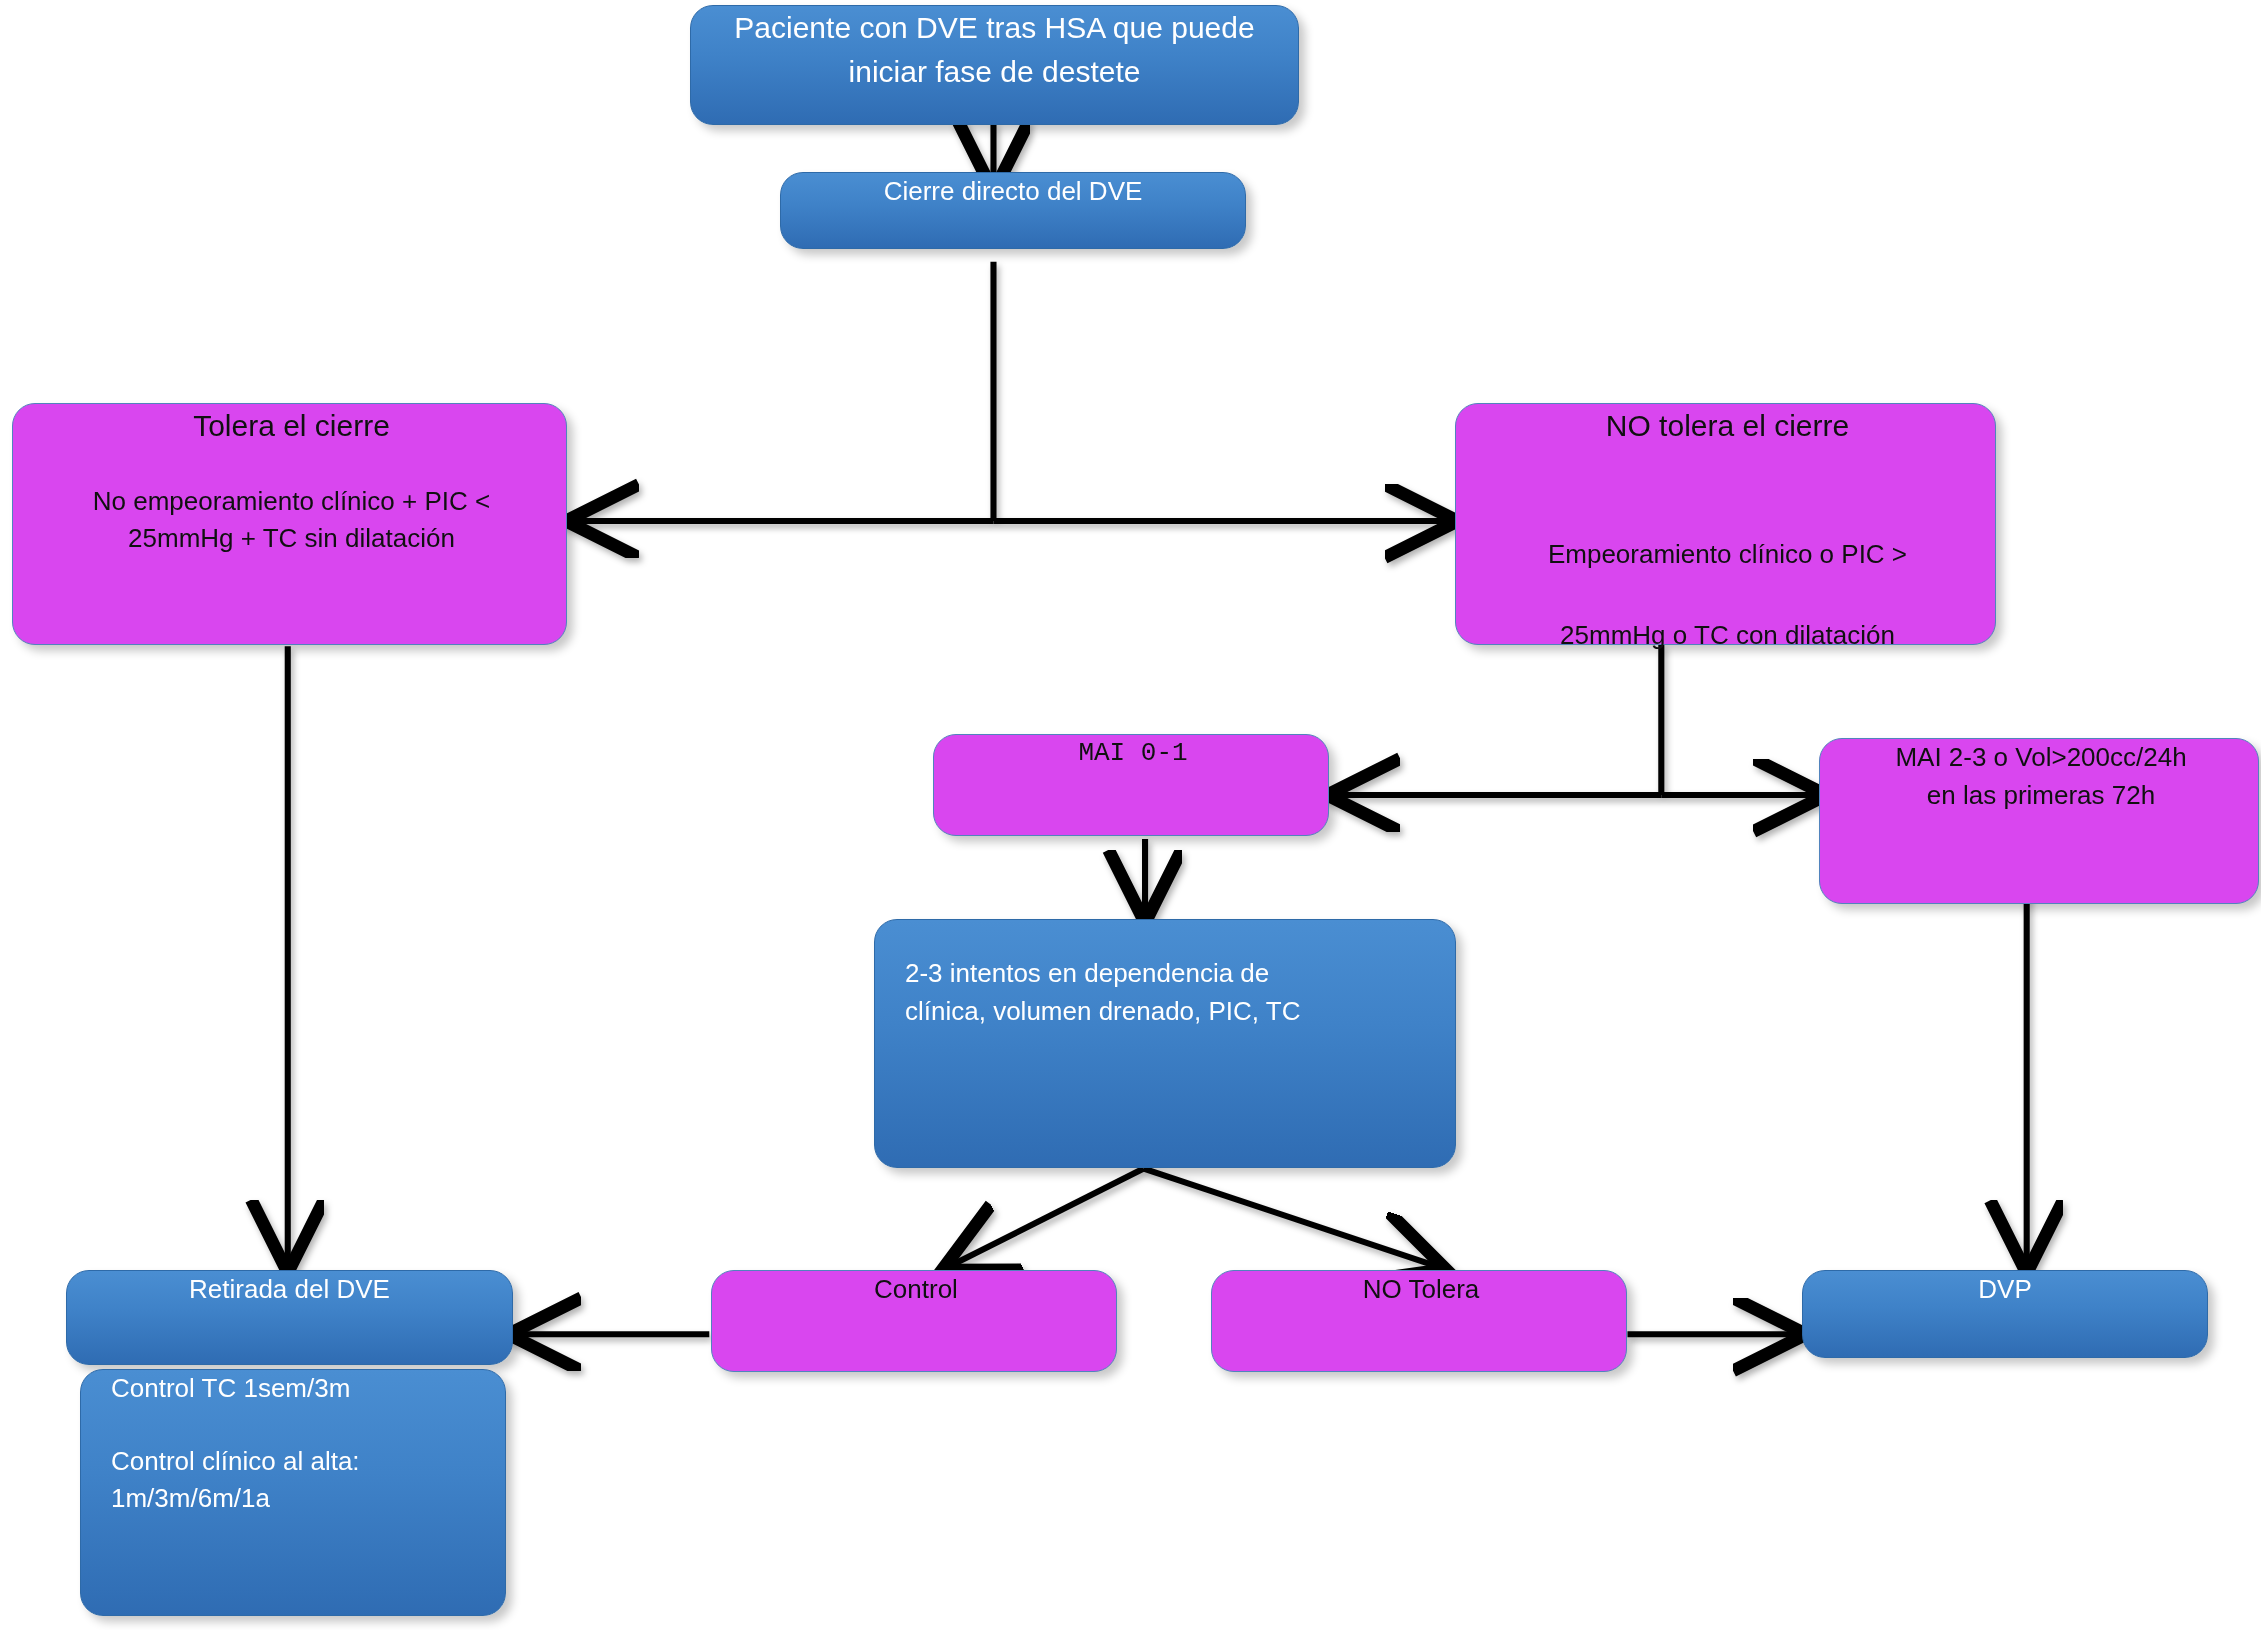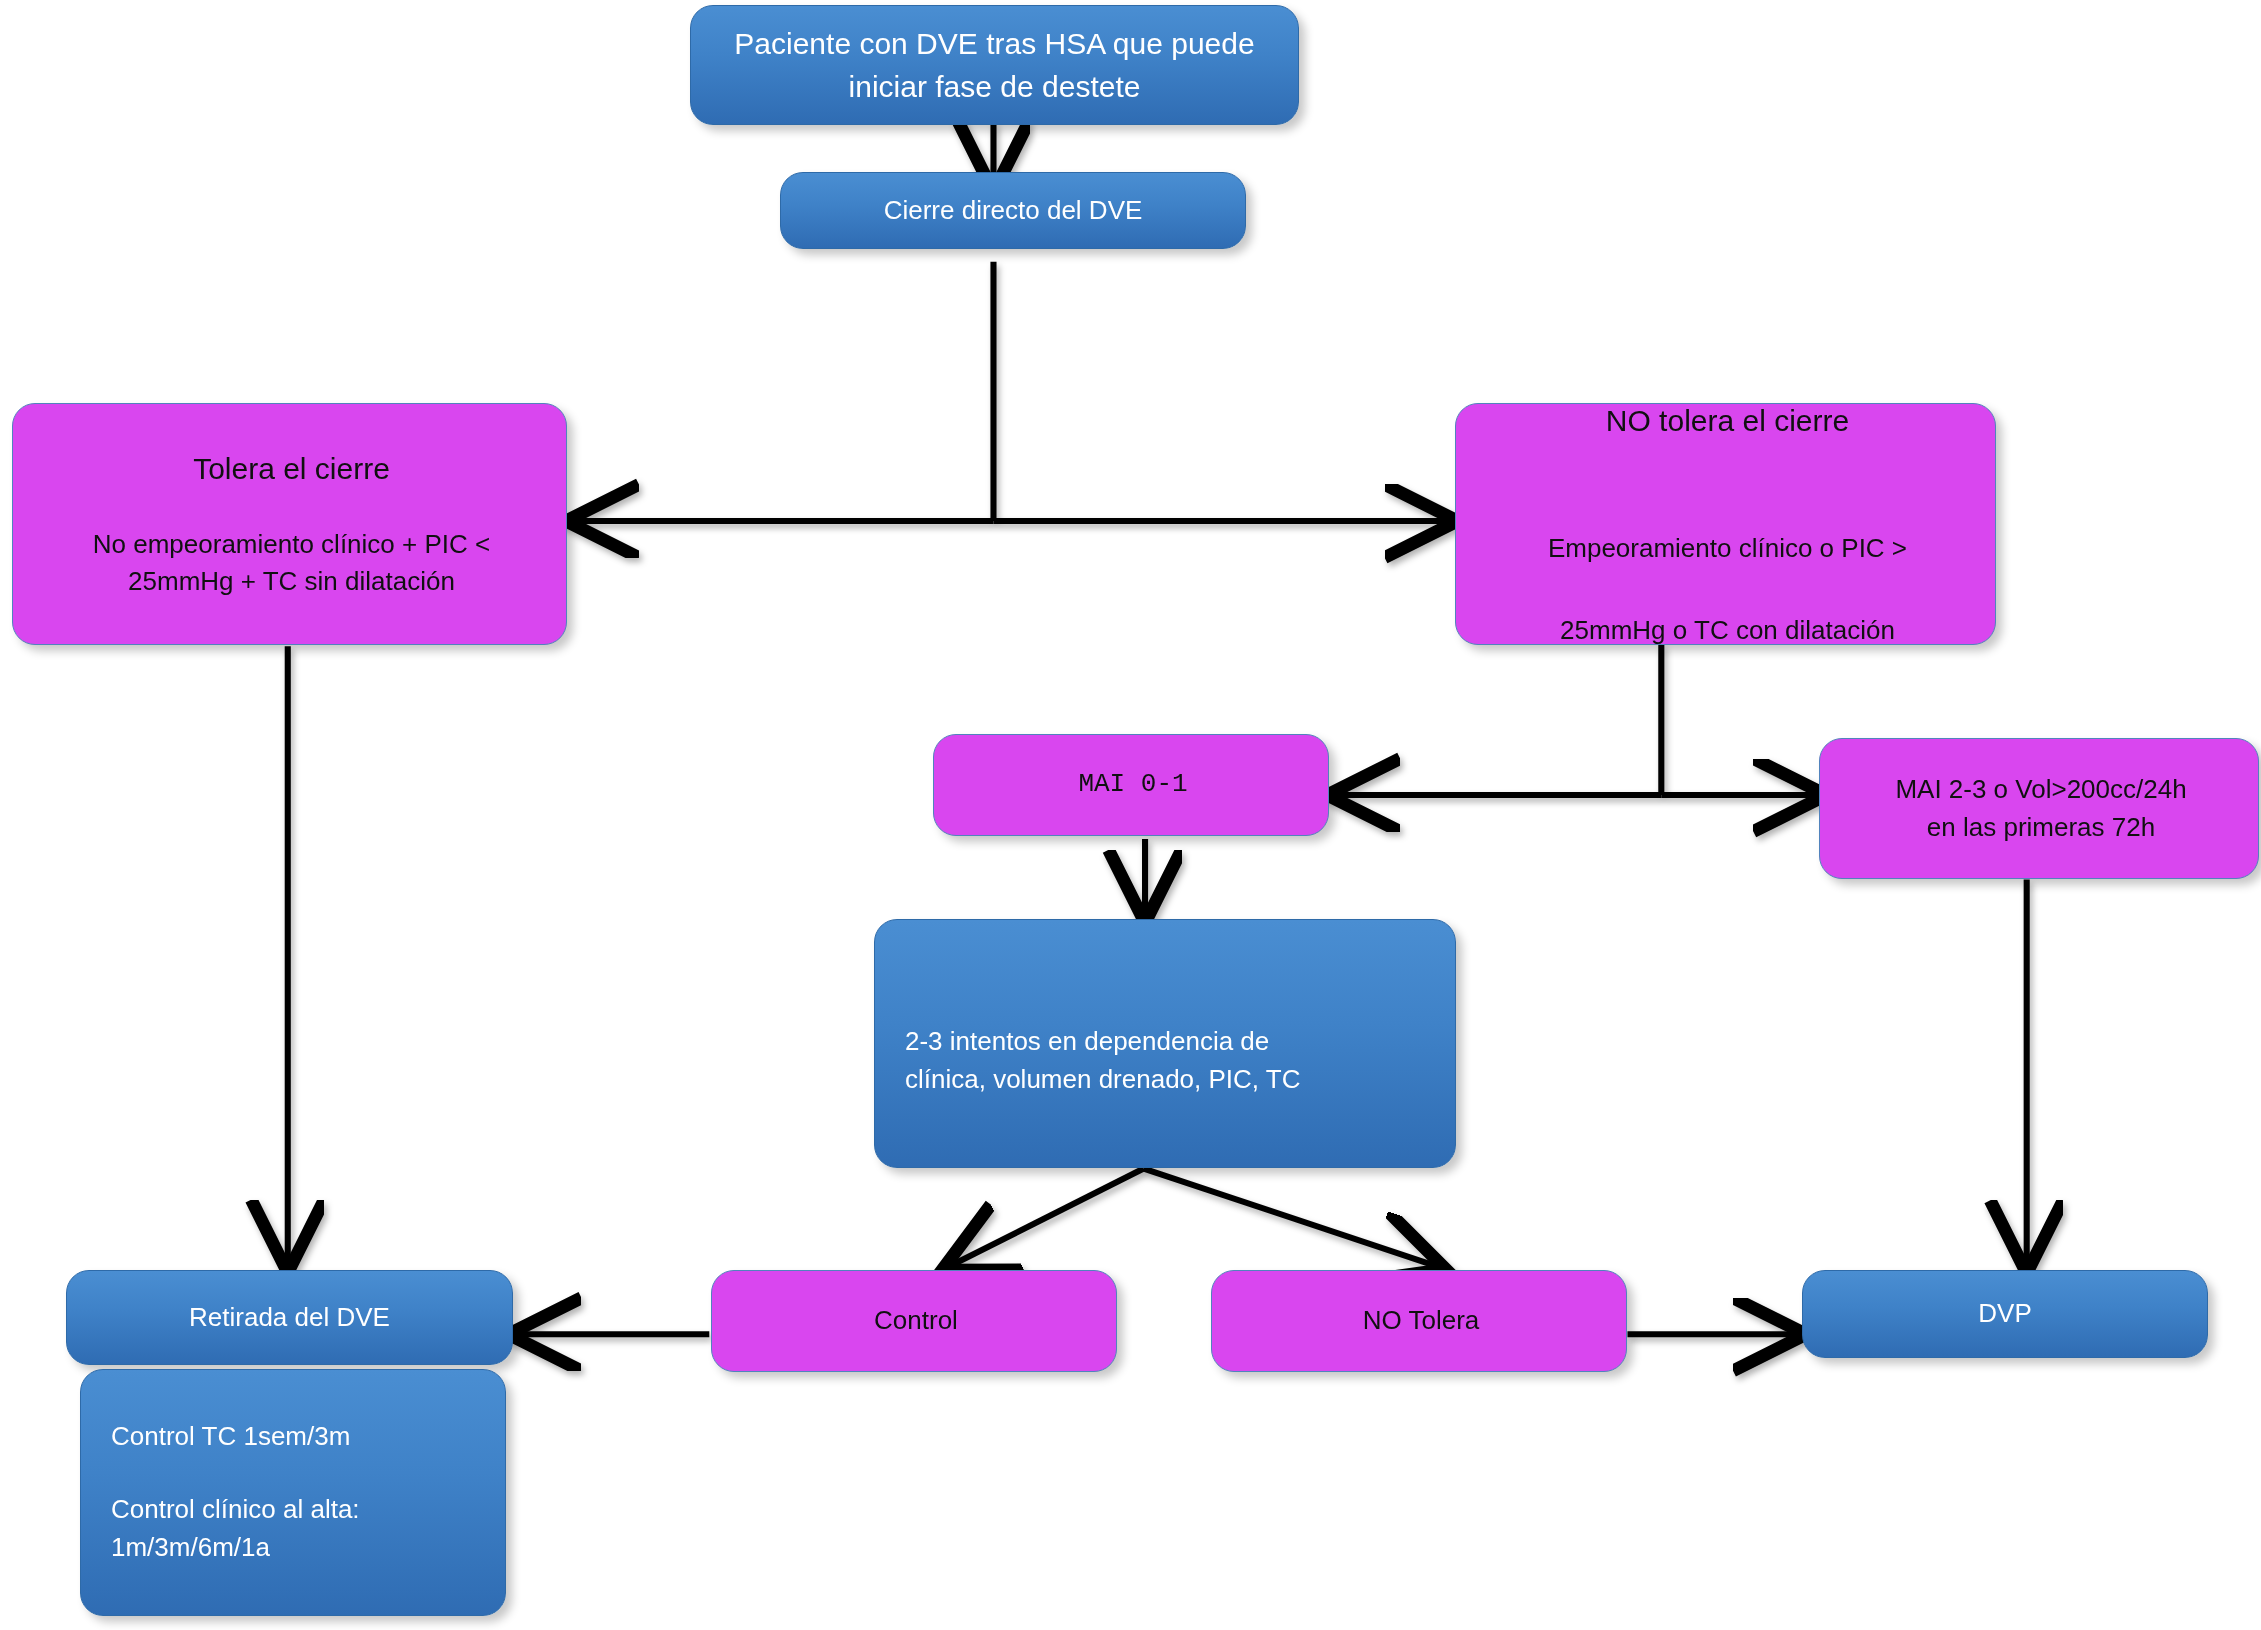--- a/index.html
+++ b/index.html
@@ -12,21 +12,20 @@
     width:2261px;
     height:1630px;
     background:#ffffff;
     overflow:hidden;
   }
   .node{
     position:absolute;
     box-sizing:border-box;
     display:flex;
     flex-direction:column;
-    justify-content:center;
     border-radius:23px;
     box-shadow:6px 6px 9.5px rgba(0,0,0,0.22);
     z-index:3;
   }
   .node.dark{
     background:linear-gradient(180deg,#4a8ed2 0%,#3f82c8 42%,#2f6cb3 100%);
     border:0.7px solid #2e6aa8;
     color:#ffffff;
   }
   .node.light{
@@ -120,21 +119,21 @@
     <span class="ln title-row">NO tolera el cierre</span>
     <div class="gap-md"></div>
     <span class="ln body-row">Empeoramiento clínico o PIC &gt;</span>
     <span class="ln body-row">25mmHg o TC con dilatación</span>
   </div>
 
   <div class="node light ctr pad-c" style="left:933px;top:734px;width:396px;height:102px;font-family:Liberation Mono, monospace;">
     <span class="ln one-row">MAI 0-1</span>
   </div>
 
-  <div class="node light ctr pad-c" style="left:1819px;top:738px;width:440px;height:141px;">
+  <div class="node light ctr pad-c" style="left:1819px;top:738px;width:440px;height:166px;">
     <span class="ln body-row">MAI 2-3 o Vol&gt;200cc/24h</span>
     <span class="ln body-row">en las primeras 72h</span>
   </div>
 
   <div class="node dark lft pad-l" style="left:874px;top:919px;width:582px;height:249px;">
     <div class="gap-md"></div>
     <span class="ln body-row">2-3 intentos en dependencia de</span>
     <span class="ln body-row">clínica, volumen drenado, PIC, TC</span>
   </div>
 

